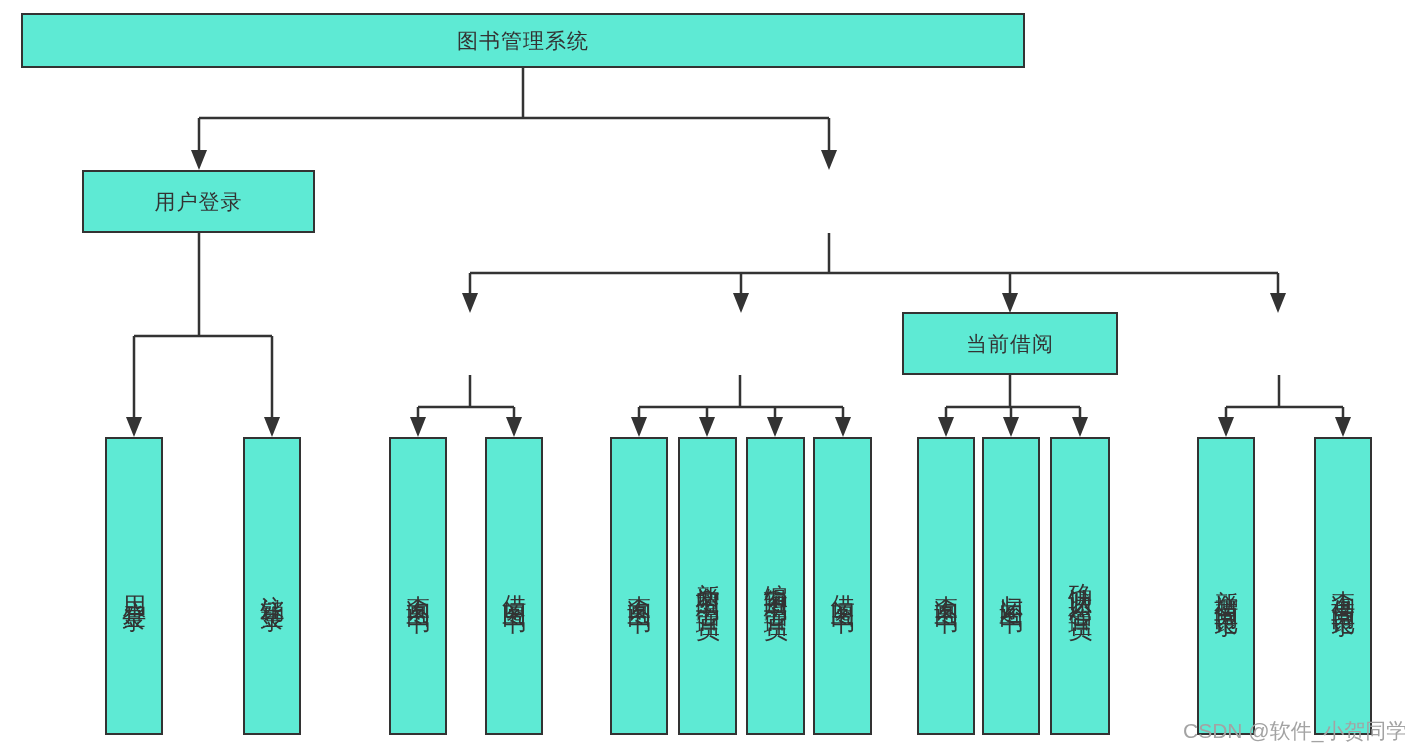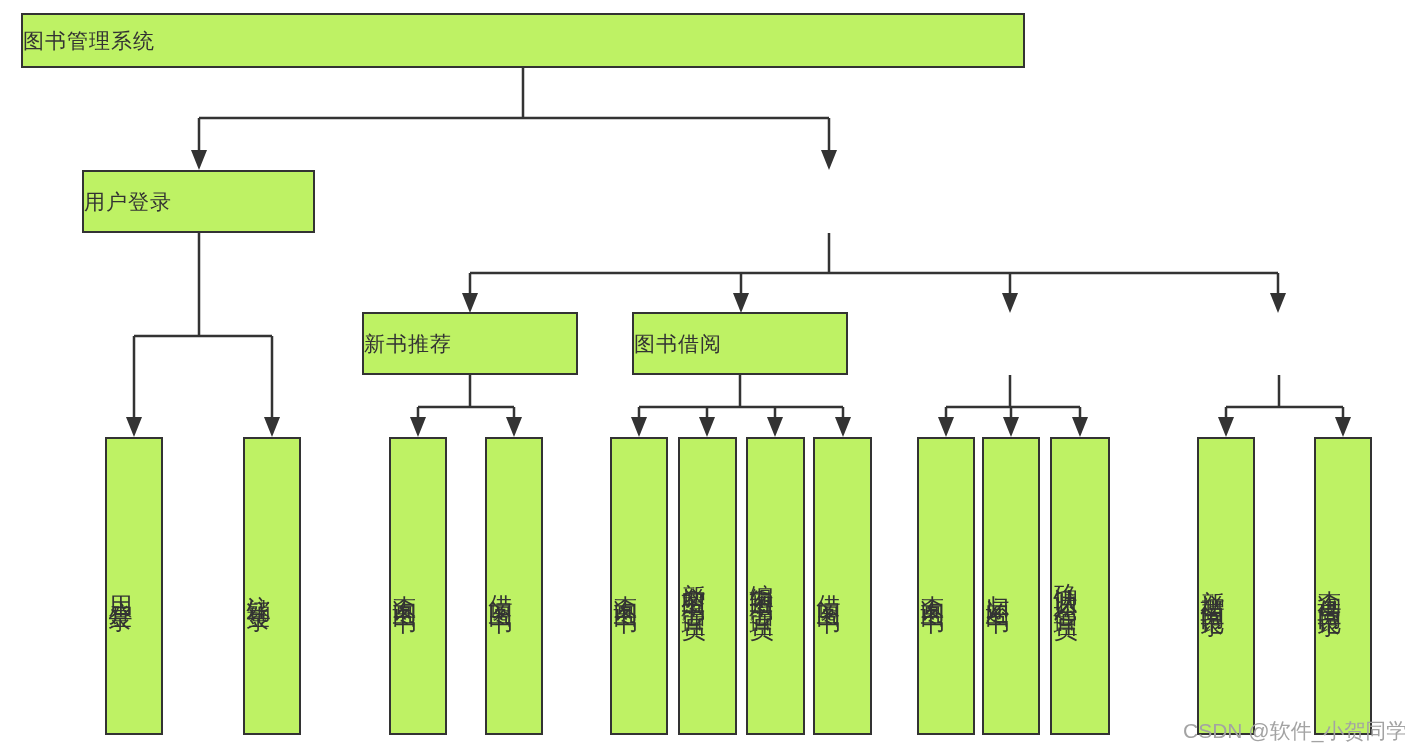--- a/index.html
+++ b/index.html
@@ -12,25 +12,26 @@
     overflow: hidden;
   }
   #edges {
     position: absolute;
     left: 0; top: 0;
     z-index: 1;
   }
   .node {
     position: absolute;
     box-sizing: border-box;
-    background: #bef264;
+    background: #5eead4;
     border: 2.5px solid #333333;
     color: #333333;
     display: flex;
     align-items: center;
+    justify-content: center;
     z-index: 2;
   }
   .hnode { font-size: 21px; letter-spacing: 1px; }
   .root  { left: 21px;  top: 13px;  width: 1004px; height: 55px; }
   .lvl2a { left: 82px;  top: 170px; width: 233px;  height: 63px; }
   .lvl2b { left: 711px; top: 170px; width: 236px;  height: 63px; }
   .lvl3  { top: 312px; height: 63px; width: 216px; }
   .l3a { left: 362px; }
   .l3b { left: 632px; }
   .l3c { left: 902px; }
@@ -109,25 +110,22 @@
   </svg>
 
   <div class="node hnode root">
     <span>图书管理系统</span>
   </div>
 
   <div class="node hnode lvl2a">
     <span>用户登录</span>
   </div>
 
-  <div class="node hnode lvl3 l3a">
-    <span>新书推荐</span>
-  </div>
-  <div class="node hnode lvl3 l3b">
-    <span>图书借阅</span>
+  <div class="node hnode lvl3 l3c">
+    <span>当前借阅</span>
   </div>
 
   <div class="node vnode vA1">
     <span class="vtext">用户登录</span>
   </div>
   <div class="node vnode vA2">
     <span class="vtext">注销登录</span>
   </div>
 
   <div class="node vnode vB1">

